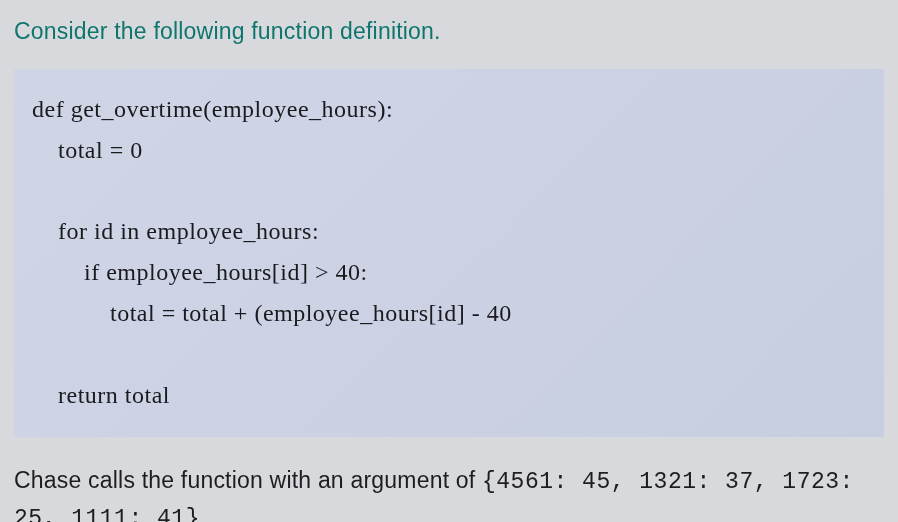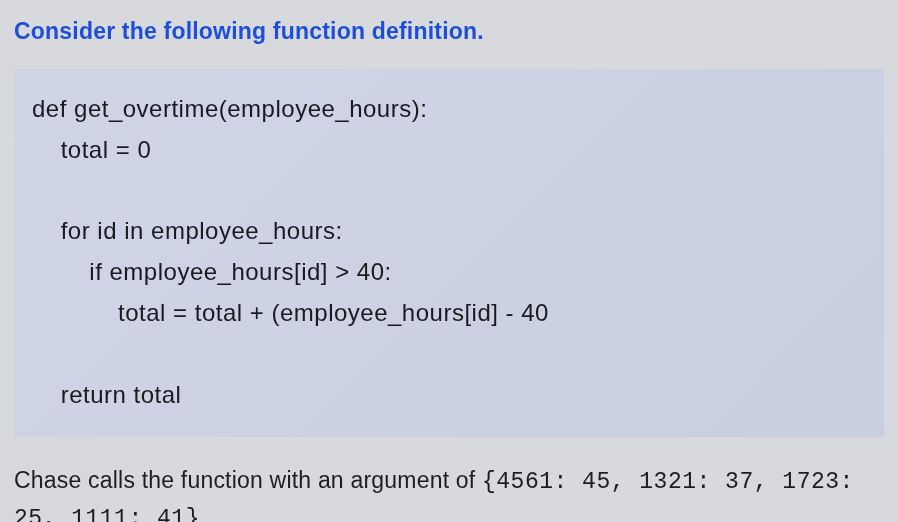--- a/index.html
+++ b/index.html
@@ -10,29 +10,29 @@
   body {
     width: 898px;
     height: 522px;
     background: #d8d9dd;
     font-family: -apple-system, BlinkMacSystemFont, "Segoe UI", Helvetica, Arial, sans-serif;
     overflow: hidden;
     padding: 18px 14px;
   }
   .prompt-line {
     font-size: 23px;
-    color: #1d4ed8;
-    font-weight: 700;
+    color: #0f766e;
+    font-weight: 400;
     letter-spacing: 0.2px;
     margin-bottom: 24px;
   }
   .code-block {
     background: linear-gradient(135deg, #d0d5e6 0%, #ccd2e4 50%, #c6cee0 100%);
     padding: 20px 18px 22px 18px;
-    font-family: Liberation Sans, sans-serif;
+    font-family: Liberation Serif, serif;
     font-size: 24px;
     line-height: 1.70;
     color: #1a1a1f;
     white-space: pre;
     overflow: hidden;
     margin-bottom: 26px;
     letter-spacing: 0.5px;
   }
   .bottom-text {
     font-size: 23px;

